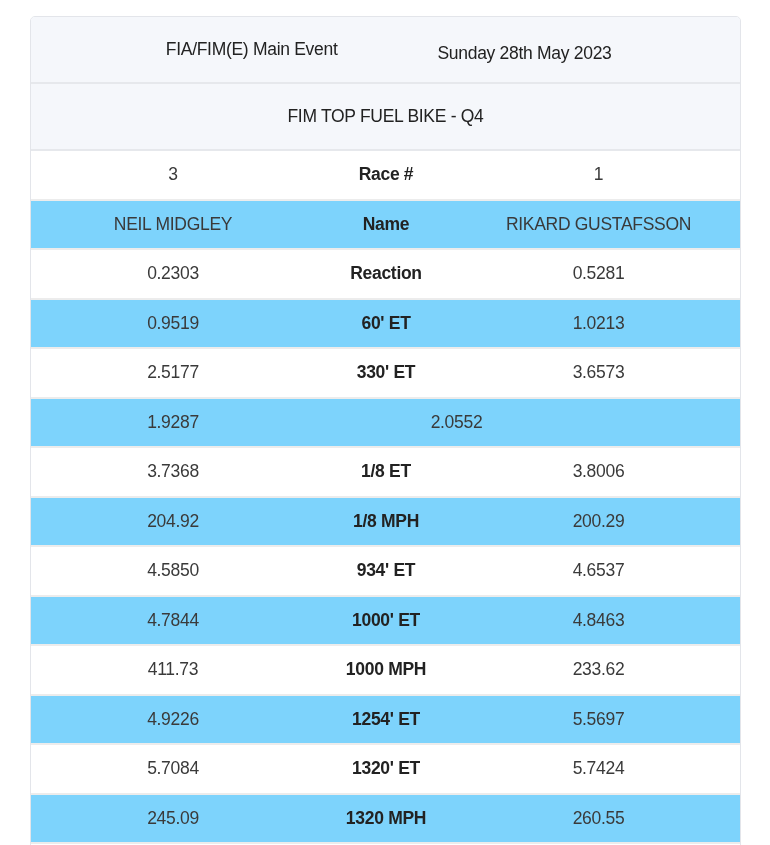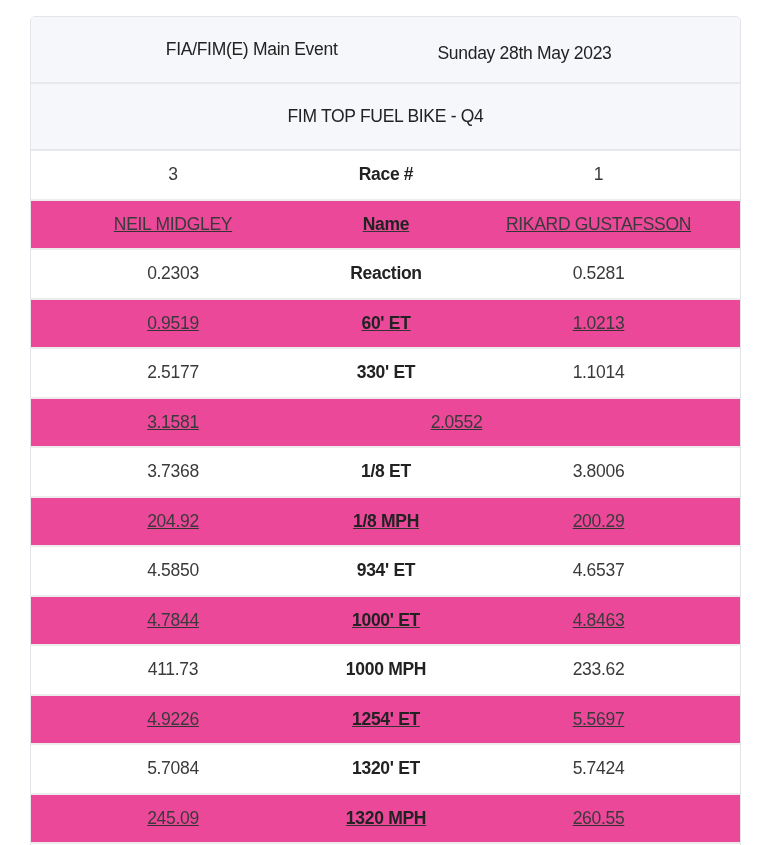--- a/index.html
+++ b/index.html
@@ -58,22 +58,21 @@
     }
     .row {
       display: flex;
       align-items: center;
       height: 47.5px;
       border-bottom: 2px solid #ececec;
       font-size: 17.5px;
       letter-spacing: -0.3px;
     }
     .row.striped {
-      background: #ec4899;
-      text-decoration: underline;
+      background: #7dd3fc;
     }
     .cell {
       text-align: center;
       color: #3a3a3a;
     }
     .cell.left { width: 284px; }
     .cell.mid { width: 142px; font-weight: bold; color: #222222; }
     .cell.right { width: 283px; }
   </style>
 </head>
@@ -104,24 +103,24 @@
         <div class="cell right">0.5281</div>
       </div>
       <div class="row striped">
         <div class="cell left">0.9519</div>
         <div class="cell mid">60' ET</div>
         <div class="cell right">1.0213</div>
       </div>
       <div class="row">
         <div class="cell left">2.5177</div>
         <div class="cell mid">330' ET</div>
-        <div class="cell right">1.1014</div>
+        <div class="cell right">3.6573</div>
       </div>
       <div class="row striped">
-        <div class="cell left">3.1581</div>
+        <div class="cell left">1.9287</div>
         <div class="cell right">2.0552</div>
       </div>
       <div class="row">
         <div class="cell left">3.7368</div>
         <div class="cell mid">1/8 ET</div>
         <div class="cell right">3.8006</div>
       </div>
       <div class="row striped">
         <div class="cell left">204.92</div>
         <div class="cell mid">1/8 MPH</div>

